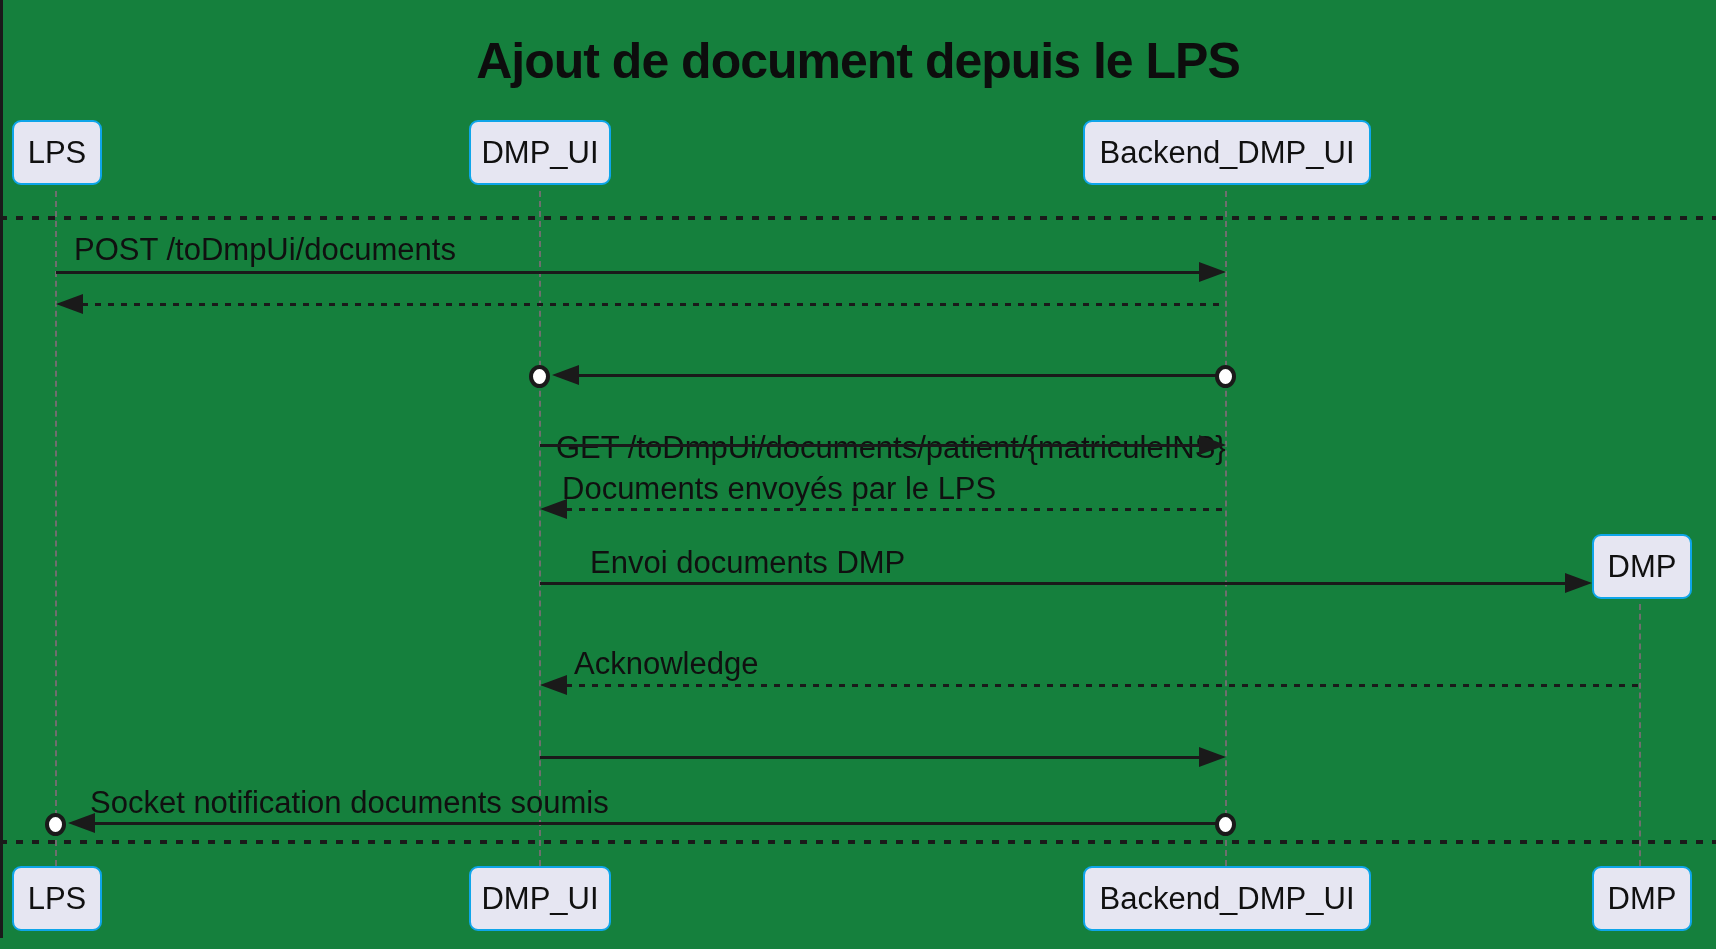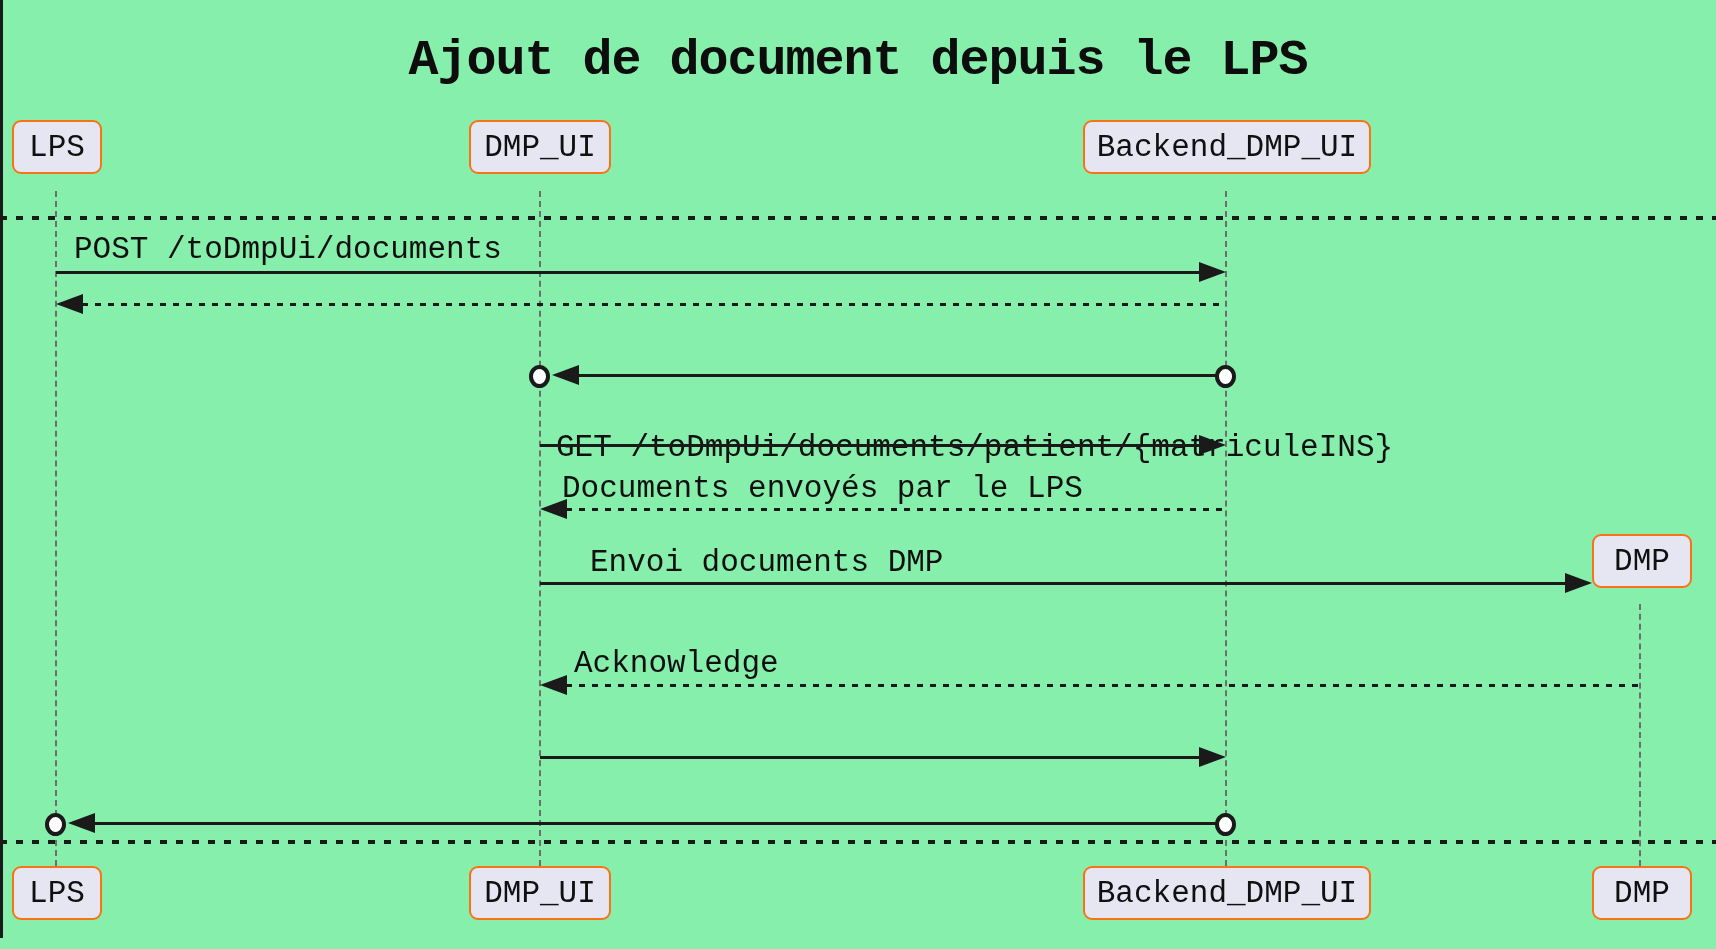--- a/index.html
+++ b/index.html
@@ -1,31 +1,31 @@
 <!DOCTYPE html>
 <html><head>
 <meta charset="utf-8">
 <style>
   html,body{margin:0;padding:0;background:#fff;}
   #stage{
-    position:relative;width:1716px;height:949px;background:#86efac;
-    font-family:Liberation Mono, monospace;color:#111;overflow:hidden;
+    position:relative;width:1716px;height:949px;background:#15803d;
+    font-family:Liberation Sans, sans-serif;color:#111;overflow:hidden;
   }
   .edge-line{position:absolute;left:0;top:0;width:3px;height:938px;background:#1a1a1a;}
   .title{
     position:absolute;left:0;top:32px;width:100%;text-align:center;
     font-size:50px;font-weight:bold;color:#0d0d0d;letter-spacing:-1px;
   }
   .lifeline{position:absolute;width:0;border-left:2px dashed #6e6e6e;}
   .separator{
     position:absolute;left:0;width:1716px;height:4px;
     background:repeating-linear-gradient(to right,#1a1a1a 0 7px,transparent 7px 16px);
   }
   .actor-box{
-    position:absolute;height:54px;background:#e6e6f2;border:2px solid #f97316;
+    position:absolute;height:65px;background:#e6e6f2;border:2px solid #0ea5e9;
     border-radius:9px;display:flex;align-items:center;justify-content:center;
     font-size:31px;color:#101010;box-sizing:border-box;
   }
   .msg-line-solid{position:absolute;height:3px;background:#1a1a1a;}
   .msg-line-dotted{
     position:absolute;height:3px;
     background:repeating-linear-gradient(to right,#1a1a1a 0 6px,transparent 6px 13px);
   }
   .arrow-right{
     position:absolute;width:0;height:0;
@@ -98,20 +98,21 @@
   <div class="msg-line-solid" style="left:540px;top:582px;width:1028px;"></div>
   <div class="arrow-right" style="left:1565px;top:573px;"></div>
 
   <div class="msg-label" style="left:574px;top:647px;">Acknowledge</div>
   <div class="msg-line-dotted" style="left:566px;top:684px;width:1074px;"></div>
   <div class="arrow-left" style="left:540px;top:675px;"></div>
 
   <div class="msg-line-solid" style="left:540px;top:756px;width:664px;"></div>
   <div class="arrow-right" style="left:1199px;top:747px;"></div>
 
+  <div class="msg-label" style="left:90px;top:786px;">Socket notification documents soumis</div>
   <div class="msg-line-solid" style="left:94px;top:822px;width:1124px;"></div>
   <div class="arrow-left" style="left:68px;top:813px;"></div>
   <div class="socket-circle" style="left:45px;top:813px;"></div>
   <div class="socket-circle" style="left:1215px;top:813px;"></div>
 
   <div class="actor-box" style="left:12px;top:866px;width:90px;">
     <span>LPS</span>
   </div>
   <div class="actor-box" style="left:469px;top:866px;width:142px;">
     <span>DMP_UI</span>

